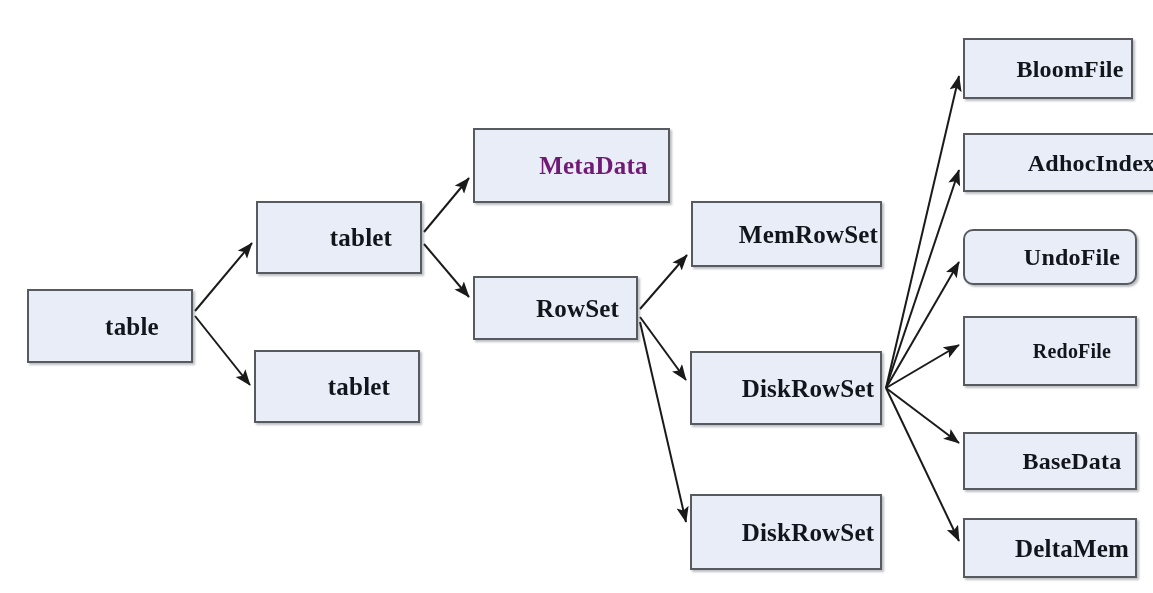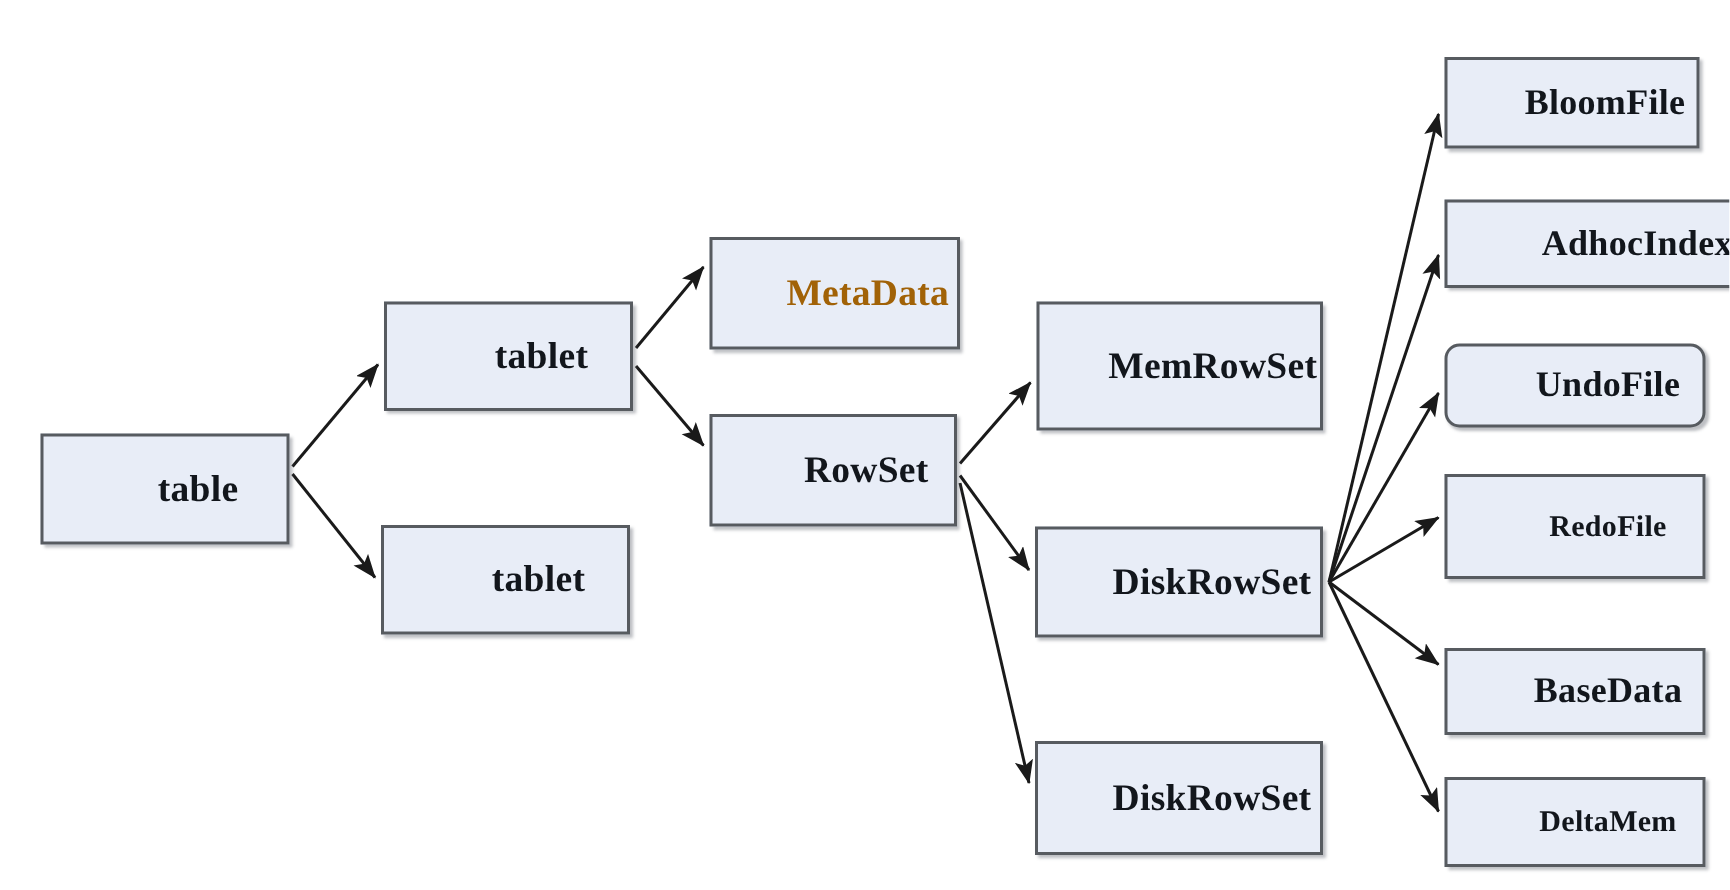--- a/index.html
+++ b/index.html
@@ -80,27 +80,27 @@
   <div id="nodes-group">
       <div class="node" style="left: 27px; top: 289px; width: 166px; height: 74px; font-size: 25px; background: rgb(232, 237, 247); border-color: rgb(87, 91, 96); color: rgb(18, 22, 28);">
         <span class="node-label">table</span>
       </div>
       <div class="node" style="left: 256px; top: 201px; width: 166px; height: 73px; font-size: 25px; background: rgb(232, 237, 247); border-color: rgb(87, 91, 96); color: rgb(18, 22, 28);">
         <span class="node-label">tablet</span>
       </div>
       <div class="node" style="left: 254px; top: 350px; width: 166px; height: 73px; font-size: 25px; background: rgb(232, 237, 247); border-color: rgb(87, 91, 96); color: rgb(18, 22, 28);">
         <span class="node-label">tablet</span>
       </div>
-      <div class="node" style="left: 473px; top: 128px; width: 167px; height: 75px; font-size: 25px; background: rgb(232, 237, 247); border-color: rgb(87, 91, 96); color: #a16207; margin-top: 30px;">
+      <div class="node" style="left: 473px; top: 128px; width: 197px; height: 75px; font-size: 25px; background: rgb(232, 237, 247); border-color: rgb(87, 91, 96); color: #701a75;">
         <span class="node-label">MetaData</span>
       </div>
-      <div class="node" style="left: 473px; top: 276px; width: 165px; height: 75px; font-size: 25px; background: rgb(232, 237, 247); border-color: rgb(87, 91, 96); color: rgb(18, 22, 28);">
+      <div class="node" style="left: 473px; top: 276px; width: 165px; height: 64px; font-size: 25px; background: rgb(232, 237, 247); border-color: rgb(87, 91, 96); color: rgb(18, 22, 28);">
         <span class="node-label">RowSet</span>
       </div>
-      <div class="node" style="left: 691px; top: 201px; width: 191px; height: 86px; font-size: 25px; background: rgb(232, 237, 247); border-color: rgb(87, 91, 96); color: rgb(18, 22, 28);">
+      <div class="node" style="left: 691px; top: 201px; width: 191px; height: 66px; font-size: 25px; background: rgb(232, 237, 247); border-color: rgb(87, 91, 96); color: rgb(18, 22, 28);">
         <span class="node-label">MemRowSet</span>
       </div>
       <div class="node" style="left: 690px; top: 351px; width: 192px; height: 74px; font-size: 25px; background: rgb(232, 237, 247); border-color: rgb(87, 91, 96); color: rgb(18, 22, 28);">
         <span class="node-label">DiskRowSet</span>
       </div>
       <div class="node" style="left: 690px; top: 494px; width: 192px; height: 76px; font-size: 25px; background: rgb(232, 237, 247); border-color: rgb(87, 91, 96); color: rgb(18, 22, 28);">
         <span class="node-label">DiskRowSet</span>
       </div>
       <div class="node" style="left: 963px; top: 38px; width: 170px; height: 61px; font-size: 24px; background: rgb(232, 237, 247); border-color: rgb(87, 91, 96); color: rgb(18, 22, 28);">
         <span class="node-label">BloomFile</span>
@@ -110,18 +110,18 @@
       </div>
       <div class="node" style="left: 963px; top: 229px; width: 174px; height: 56px; font-size: 24px; background: rgb(232, 237, 247); border-color: rgb(87, 91, 96); color: rgb(18, 22, 28); border-radius: 10px;">
         <span class="node-label">UndoFile</span>
       </div>
       <div class="node" style="left: 963px; top: 316px; width: 174px; height: 70px; font-size: 20px; background: rgb(232, 237, 247); border-color: rgb(87, 91, 96); color: rgb(18, 22, 28);">
         <span class="node-label">RedoFile</span>
       </div>
       <div class="node" style="left: 963px; top: 418px; width: 174px; height: 58px; font-size: 24px; background: rgb(232, 237, 247); border-color: rgb(87, 91, 96); color: rgb(18, 22, 28); margin-top: 14px;">
         <span class="node-label">BaseData</span>
       </div>
-      <div class="node" style="left: 963px; top: 518px; width: 174px; height: 60px; font-size: 20px; background: rgb(232, 237, 247); border-color: rgb(87, 91, 96); color: rgb(18, 22, 28);">
+      <div class="node" style="left: 963px; top: 518px; width: 174px; height: 60px; font-size: 25px; background: rgb(232, 237, 247); border-color: rgb(87, 91, 96); color: rgb(18, 22, 28);">
         <span class="node-label">DeltaMem</span>
       </div>
     </div>
 
 </div>
 
 </body></html>

